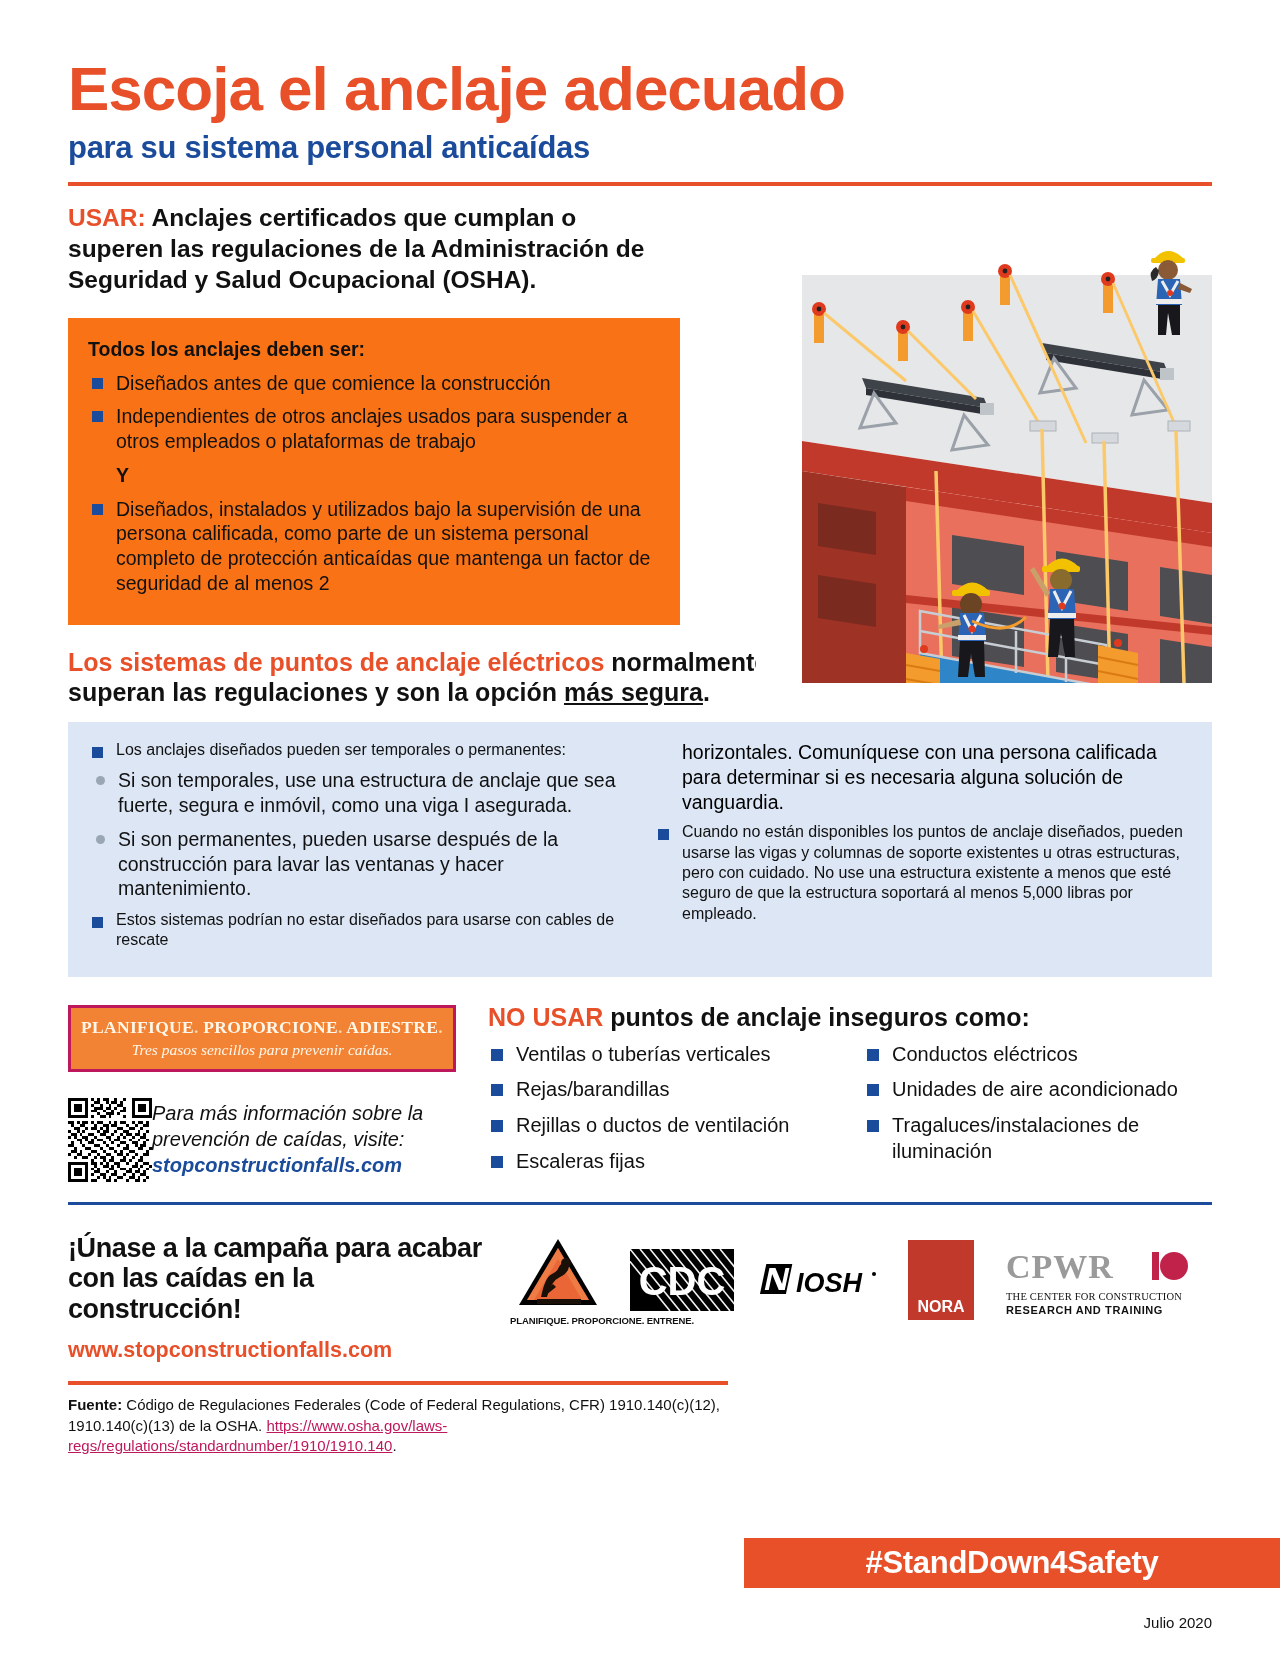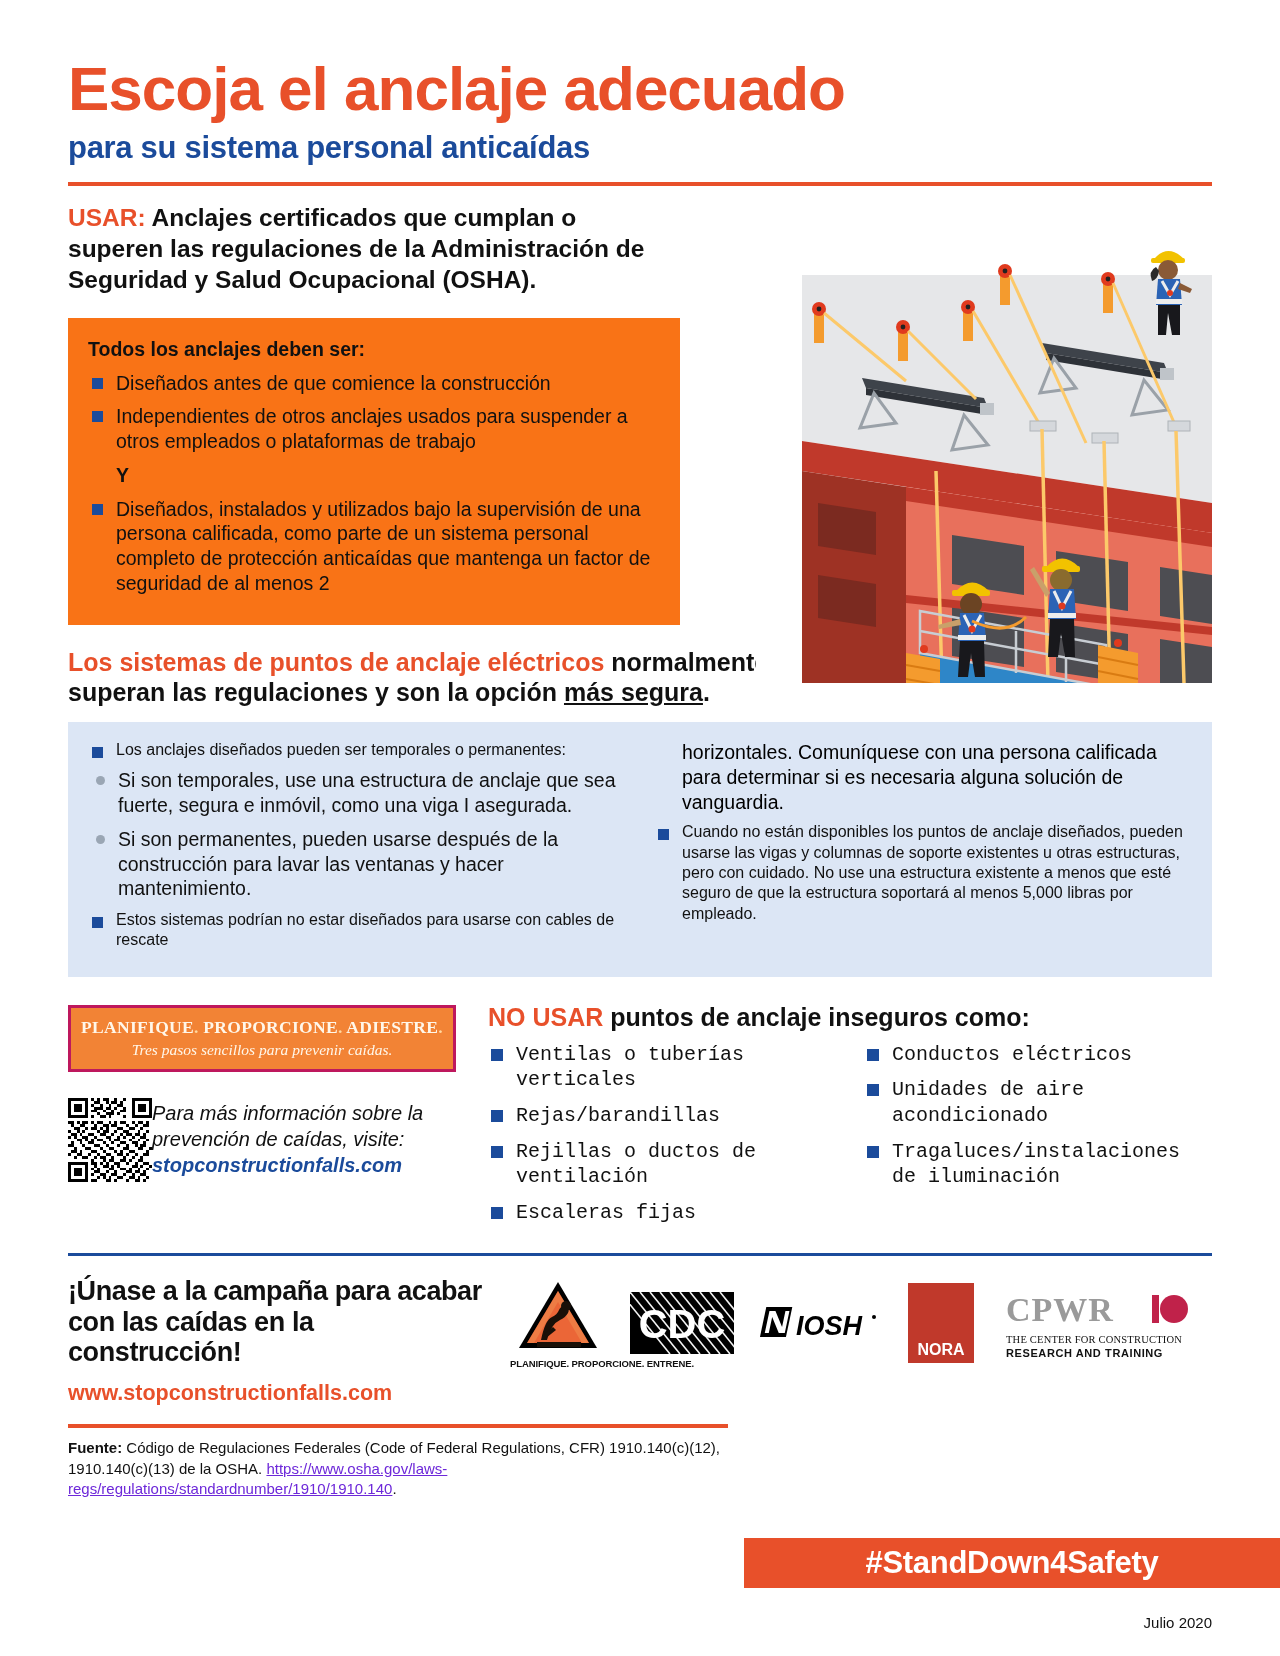--- a/index.html
+++ b/index.html
@@ -118,36 +118,36 @@
   .qr-text{
     font-style:italic; font-size:20px; line-height:1.3; color:#111;
     padding-top:2px;
   }
   .qr-link{ color:#1B4B9B; font-weight:bold; font-style:italic; }
 
   .nousar-head{
     font-size:25px; font-weight:bold; margin:6px 0 10px 0; color:#111;
   }
   .nousar-head .orange{ color:#E8502A; }
-  .nousar-cols{ display:flex; gap:28px;font-family:Liberation Mono, monospace; }
+  .nousar-cols{ display:flex; gap:28px; }
   .nousar-cols .ncol{ width:calc(50% - 14px); }
   ul.nlist{ list-style:none; margin:0; padding:0; }
   ul.nlist > li{
     position:relative; padding-left:28px; margin-bottom:10px;
     font-size:20px; line-height:1.28; color:#111;
   }
   ul.nlist > li:before{
     content:""; position:absolute; left:3px; top:7px;
     width:12px; height:12px; background:#1B4B9B;
   }
 
   
   .rule-blue{ height:3px; background:#1B4B9B; width:1144px; margin:18px 0 0 0; }
 
-  .footer{ display:flex; align-items:flex-start; margin-top:20px; }
+  .footer{ display:flex; align-items:flex-start; margin-top:28px; }
   .footer-left{ width:420px; }
   .camp-title{
     font-size:27px; font-weight:bold; line-height:1.12; color:#111;
     letter-spacing:-0.4px;
   }
   .camp-url{
     font-size:21.5px; font-weight:bold; color:#E8502A; margin-top:14px;
   }
   .logos{ flex:1; display:flex; align-items:center; gap:24px; padding-left:22px; padding-top:4px;}
 
@@ -169,21 +169,21 @@
     letter-spacing:0.6px; margin-top:2px;
   }
 
   .rule-orange2{ height:4px; background:#E8502A; width:660px; margin:18px 0 0 0; }
 
   .source-row{ display:flex; margin-top:10px; align-items:flex-start; }
   .source{
     width:680px; font-size:15px; line-height:1.38; color:#111;
   }
   .source b{ font-weight:bold; }
-  .src-link{ color:#6d28d9; text-decoration:underline; }
+  .src-link{ color:#be185d; text-decoration:underline; }
 
   .hashtag-band{
     position:absolute; right:0; top:1480px;
     width:536px; height:50px; background:#E8502A;
     display:flex; align-items:center; justify-content:center;
   }
   .hashtag-band span{
     color:#fff; font-size:31px; font-weight:bold; letter-spacing:-0.3px;
   }
   .date-line{

